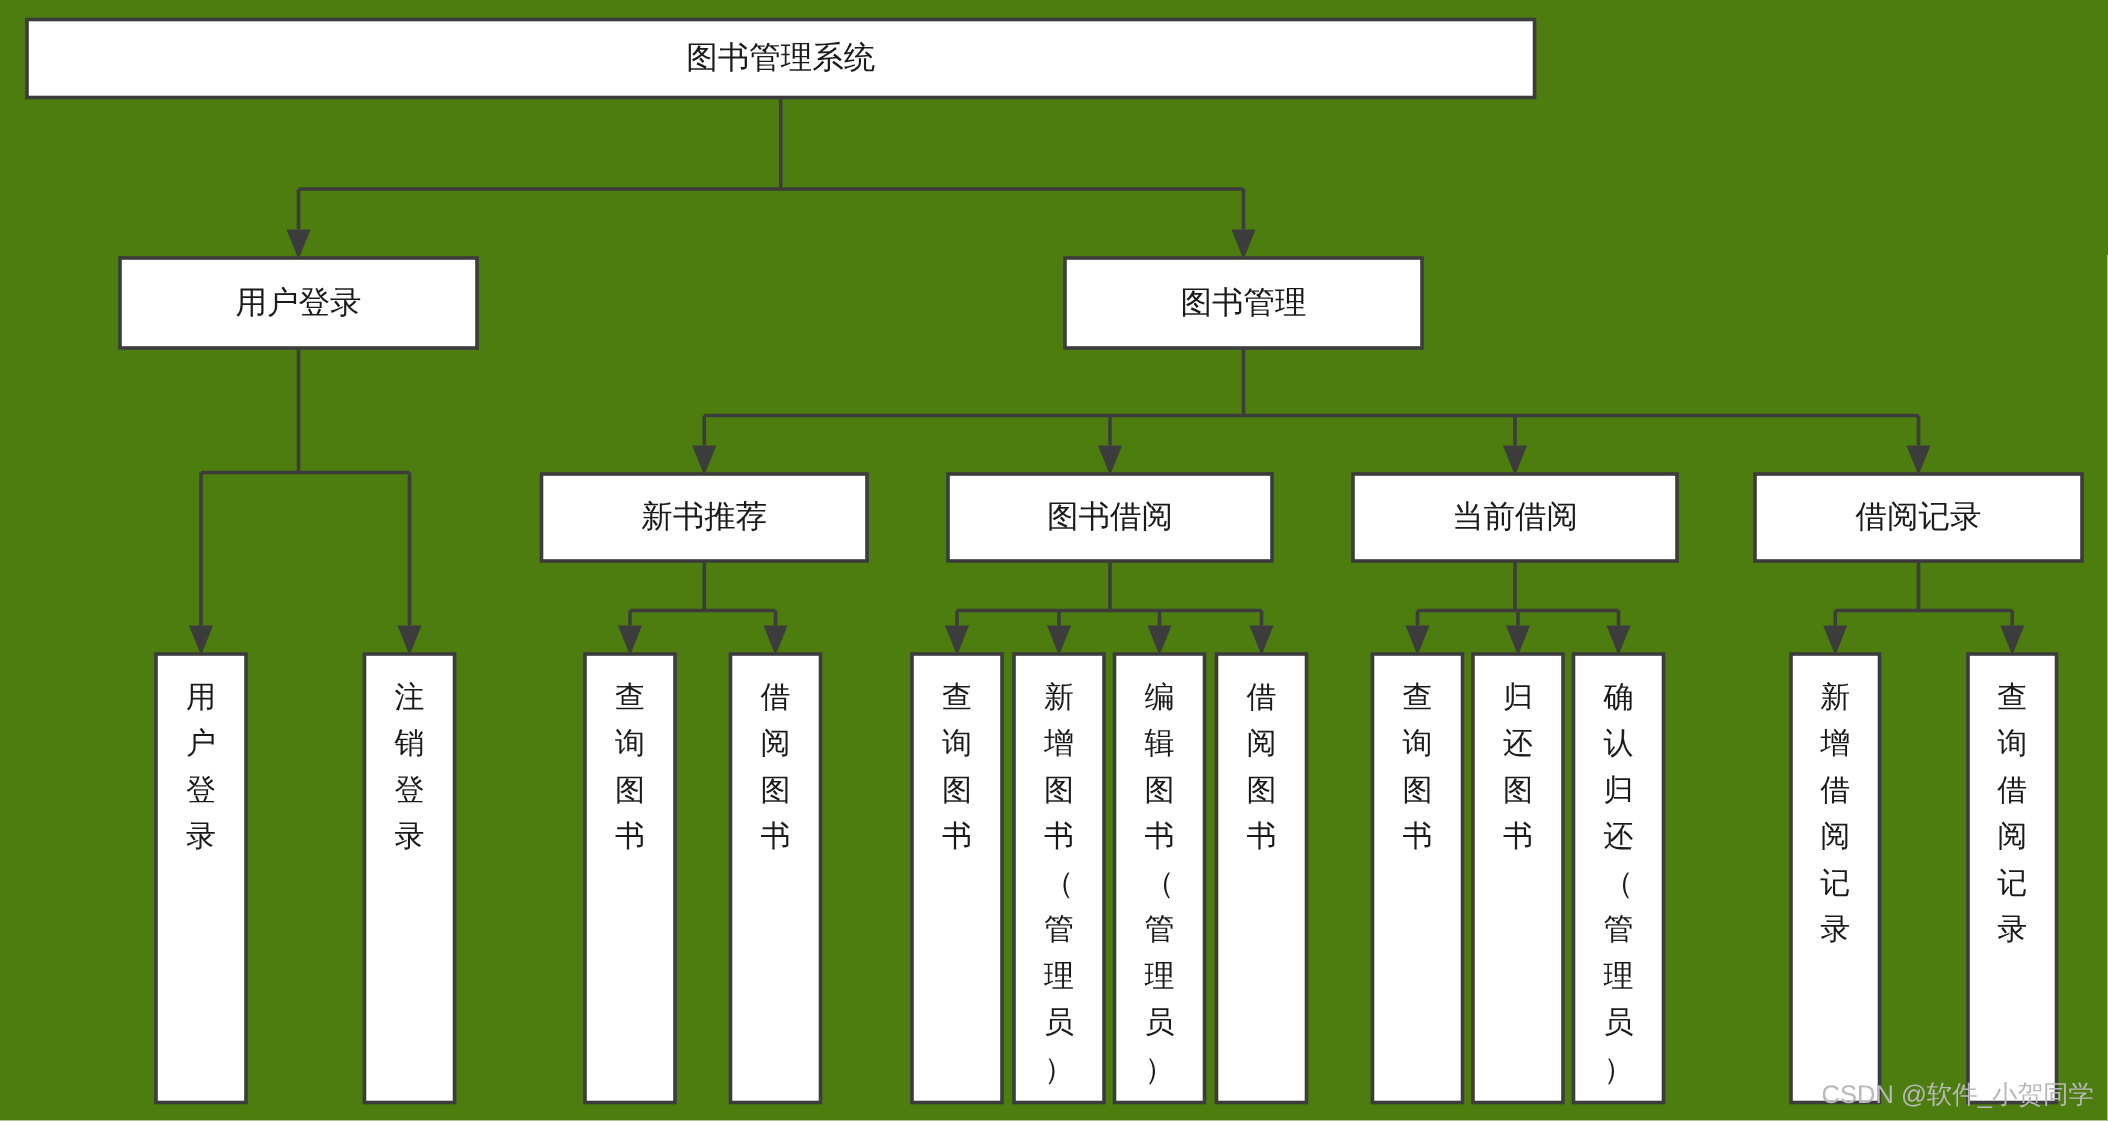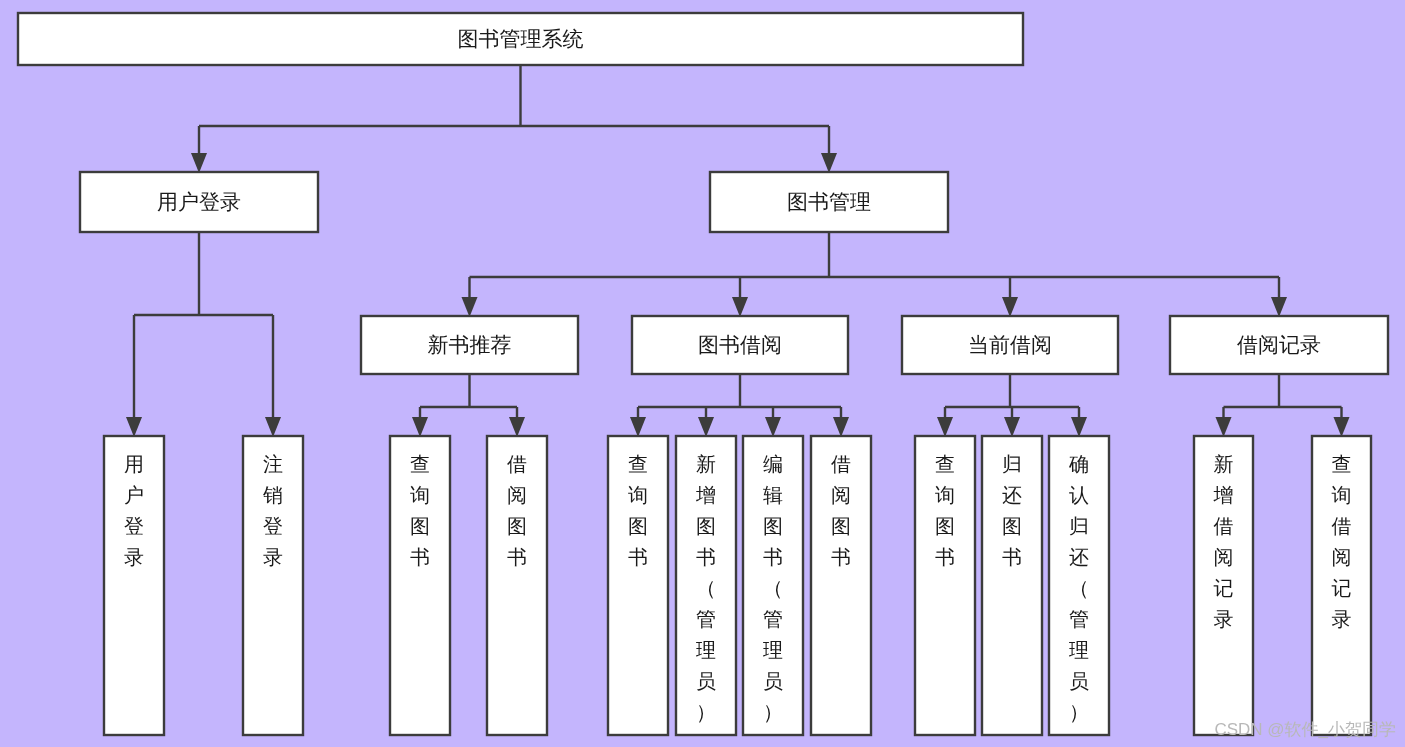--- a/index.html
+++ b/index.html
@@ -11,21 +11,21 @@
   body {
     width: 1405px;
     height: 747px;
     overflow: hidden;
     font-family: "Liberation Sans", "DejaVu Sans", sans-serif;
   }
   #diagram-root {
     position: relative;
     width: 1405px;
     height: 747px;
-    background: #c4b5fd;
+    background: #4d7c0f;
   }
   svg.diagram-canvas {
     display: block;
     width: 1405px;
     height: 747px;
   }
   .node-box {
     fill: #ffffff;
     stroke: #3c3c3c;
     stroke-width: 2.4;

